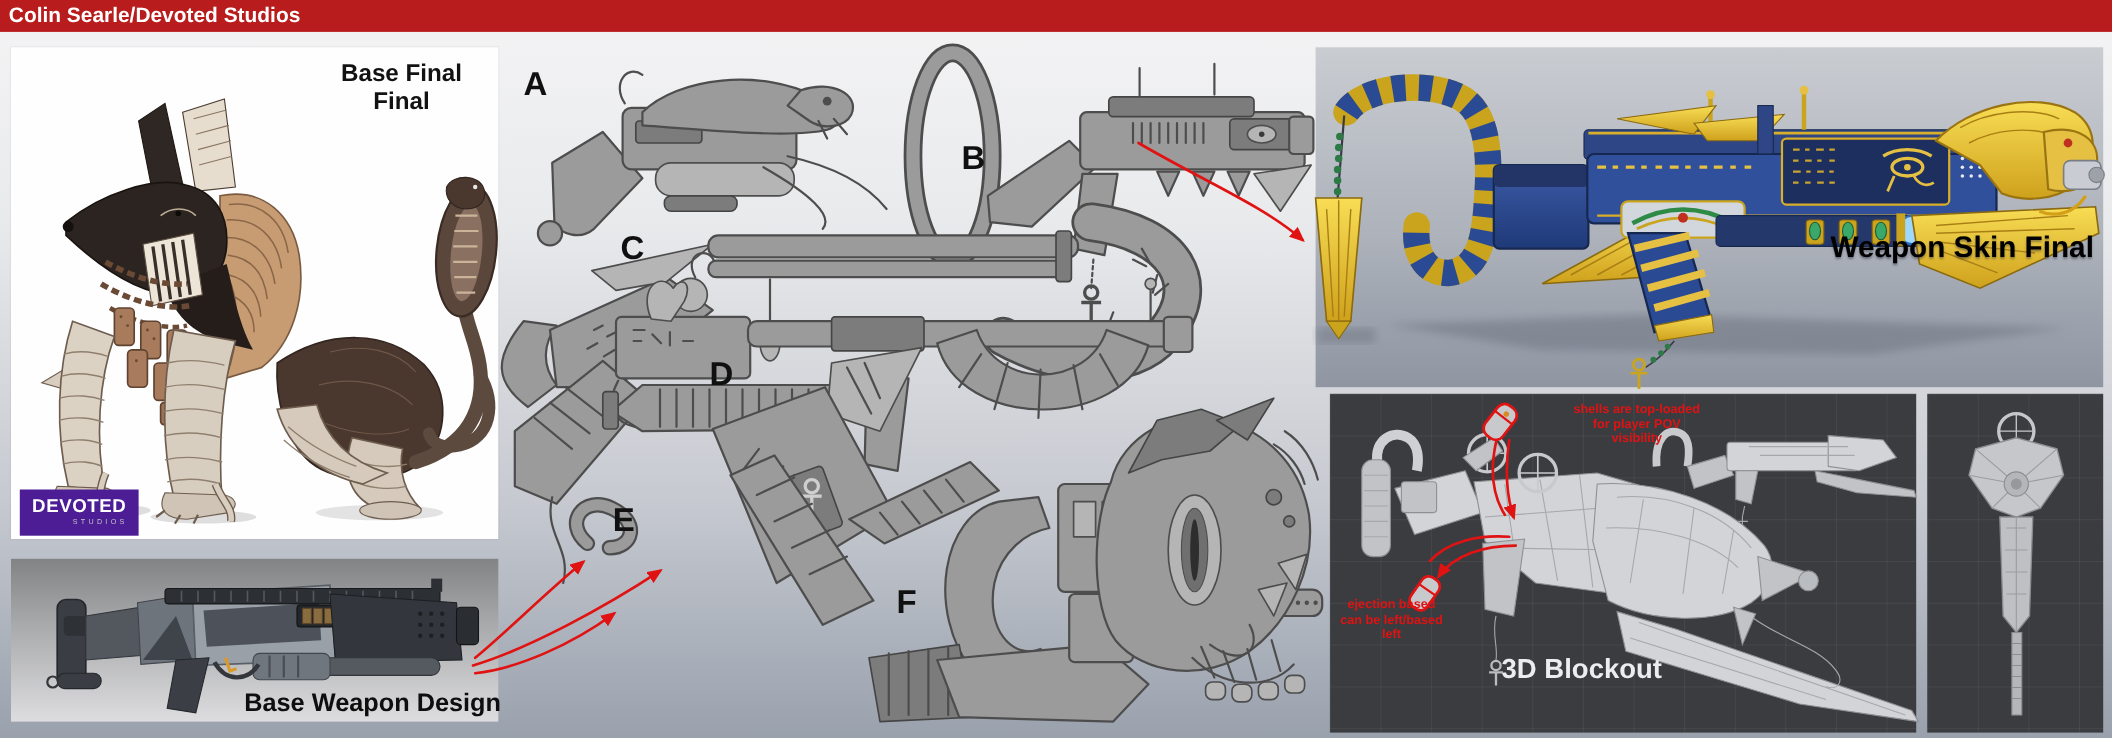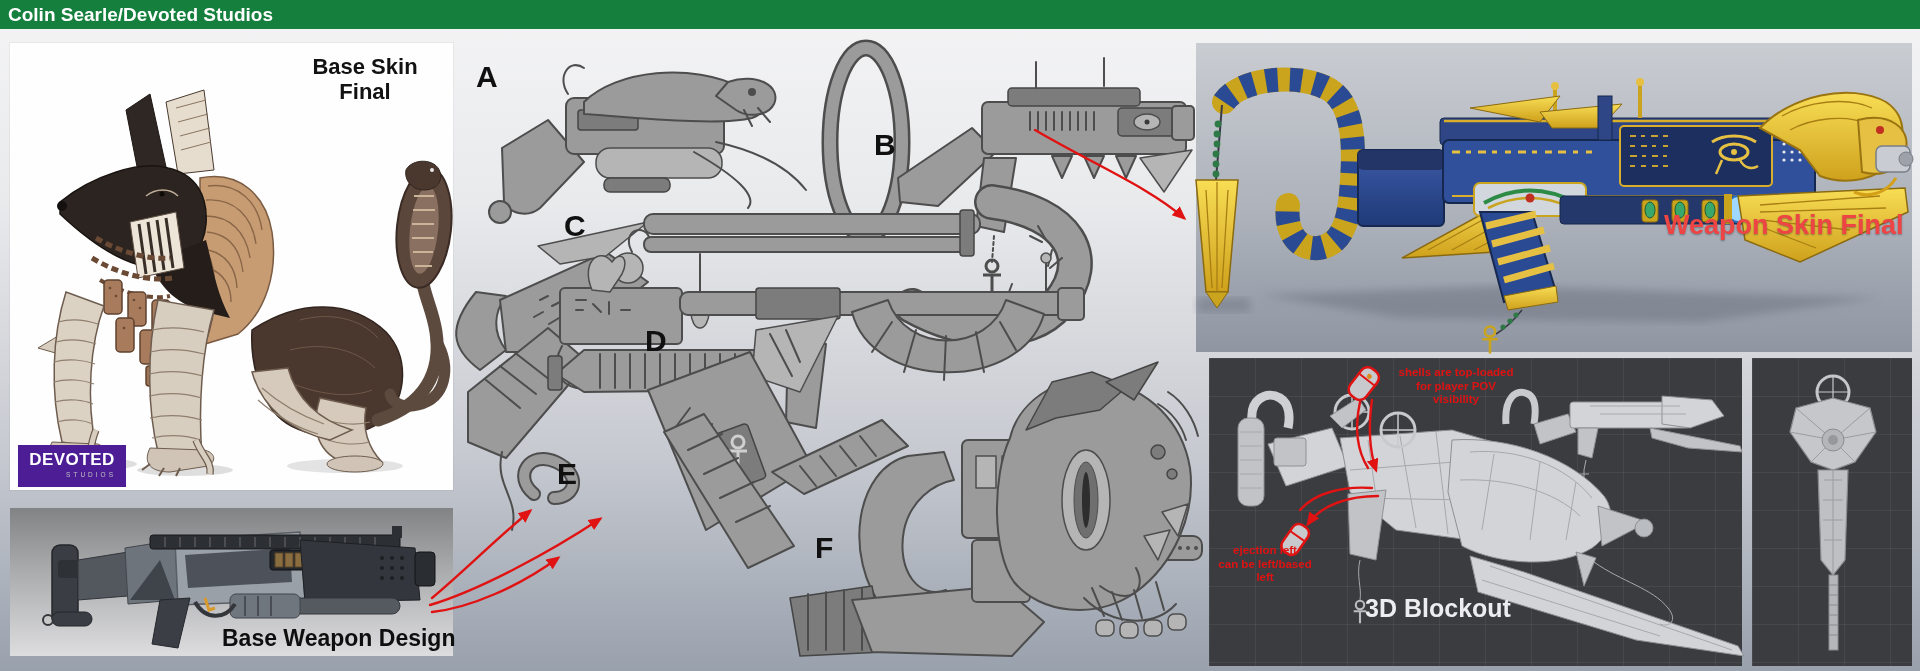--- a/index.html
+++ b/index.html
@@ -1,38 +1,38 @@
 <!DOCTYPE html>
 <html><head>
 <meta charset="utf-8">
 <style>
   html,body{margin:0;padding:0;}
   body{
     width:1920px;height:671px;position:relative;overflow:hidden;
     font-family:"Liberation Sans","DejaVu Sans",sans-serif;
     background:linear-gradient(180deg,#f4f4f5 0%,#e9eaec 30%,#c6c9d0 68%,#99a1ad 100%);
   }
-  .hdr{position:absolute;left:0;top:0;width:1920px;height:29px;background:#15803d;z-index:20;}
+  .hdr{position:absolute;left:0;top:0;width:1920px;height:29px;background:#b91c1c;z-index:20;}
   .hdr .t{position:absolute;top:0;line-height:29px;color:#fff;font-weight:bold;font-size:19px;white-space:nowrap;}
   .hdr .tl{left:8px;}
   .hdr .tr{right:10px;}
   .panel{position:absolute;z-index:1;}
   .p-char{left:10px;top:43px;width:443px;height:447px;background:#fefefe;box-shadow:0 0 0 1px rgba(0,0,0,0.04);}
   .p-weap{left:10px;top:508px;width:443px;height:148px;background:linear-gradient(180deg,#828385 0%,#a8a9ab 40%,#dddddf 100%);}
   .p-final{left:1196px;top:43px;width:716px;height:309px;background:linear-gradient(180deg,#c9ccd1 0%,#adb2bb 55%,#8f96a2 100%);}
   .dark{background-color:#3b3c40;
     background-image:linear-gradient(rgba(255,255,255,0.055) 1px,transparent 1px),
                      linear-gradient(90deg,rgba(255,255,255,0.055) 1px,transparent 1px);
     background-size:46px 38px;}
   .p-block{left:1209px;top:358px;width:533px;height:308px;}
   .p-front{left:1752px;top:358px;width:160px;height:308px;}
   .cap{position:absolute;z-index:10;font-weight:bold;white-space:nowrap;}
   .char-title{left:280px;top:54px;width:170px;text-align:center;font-size:22px;line-height:25px;color:#121212;}
   .weap-cap{left:222px;top:625px;width:222px;text-align:right;font-size:23px;color:#0e0e0e;}
-  .final-cap{left:1664px;top:210px;width:232px;text-align:right;font-size:27px;color:#ef4444;text-shadow:0 1px 2px rgba(40,45,60,0.45);}
+  .final-cap{left:1664px;top:210px;width:232px;text-align:right;font-size:27px;color:#000000;text-shadow:0 1px 2px rgba(40,45,60,0.45);}
   .block-cap{left:1358px;top:594px;width:160px;text-align:center;font-size:25px;color:#ededef;}
   .sk-label{position:absolute;z-index:10;font-weight:bold;font-size:30px;color:#101010;}
   .ann{position:absolute;z-index:10;width:168px;text-align:center;font-weight:bold;font-size:11.5px;line-height:13.5px;color:#e01212;}
   .ann span{display:block;}
   .logo{position:absolute;left:18px;top:445px;width:108px;height:42px;background:#4c1d95;z-index:10;}
   .logo .l1{display:block;text-align:center;color:#fff;font-weight:bold;font-size:17px;letter-spacing:0.5px;margin-top:5px;}
   .logo .l2{display:block;text-align:right;color:#c2c2c2;font-size:6.5px;letter-spacing:3px;margin:1px 10px 0 0;}
   svg.art{position:absolute;left:0;top:0;z-index:5;pointer-events:none;}
   
   .sk{fill:#9b9b9b;stroke:#4d4d4d;stroke-width:2;stroke-linejoin:round;}
@@ -495,45 +495,45 @@
     <circle cx="1833" cy="440" r="11" fill="#b5b6ba" stroke="#8b8c90"></circle>
     <circle cx="1833" cy="440" r="5" fill="#97989c"></circle>
     <polygon points="1818,470 1848,470 1845,560 1833,575 1821,560" fill="#bfc0c4" stroke="#8b8c90" stroke-width="1.2"></polygon>
     <path d="M 1833,470 V 575 M 1824,480 h 18 M 1823,500 h 20 M 1823,520 h 20 M 1824,540 h 18" fill="none" stroke="#9b9ca0" stroke-width="1"></path>
     <rect x="1829" y="575" width="9" height="75" fill="#b5b6ba" stroke="#8b8c90" stroke-width="1"></rect>
     <path d="M 1829,585 h 9 M 1829,595 h 9 M 1829,605 h 9 M 1829,615 h 9 M 1829,625 h 9 M 1829,635 h 9" stroke="#8b8c90" stroke-width="1"></path>
   </g>
 </svg>
 
 <div class="cap char-title">
-  <span>Base Skin</span><br>
+  <span>Base Final</span><br>
   <span>Final</span>
 </div>
 
 <div class="logo">
   <span class="l1">DEVOTED</span>
   <span class="l2">STUDIOS</span>
 </div>
 
 <div class="cap weap-cap">Base Weapon Design</div>
 
 <div class="sk-label" style="left:476px;top:60px;">A</div>
 <div class="sk-label" style="left:874px;top:128px;">B</div>
 <div class="sk-label" style="left:564px;top:209px;">C</div>
 <div class="sk-label" style="left:645px;top:324px;">D</div>
 <div class="sk-label" style="left:557px;top:457px;">E</div>
 <div class="sk-label" style="left:815px;top:531px;">F</div>
 
 <div class="cap final-cap">Weapon Skin Final</div>
 
-<div class="ann" style="left:1372px;top:366px;">
+<div class="ann" style="left:1372px;top:366px;padding-left:32px;">
   <span>shells are top-loaded</span>
   <span>for player POV</span>
   <span>visibility</span>
 </div>
 
 <div class="ann" style="left:1181px;top:544px;">
-  <span>ejection left</span>
+  <span>ejection based</span>
   <span>can be left/based</span>
   <span>left</span>
 </div>
 
 <div class="cap block-cap">3D Blockout</div>
 
 </body></html>

